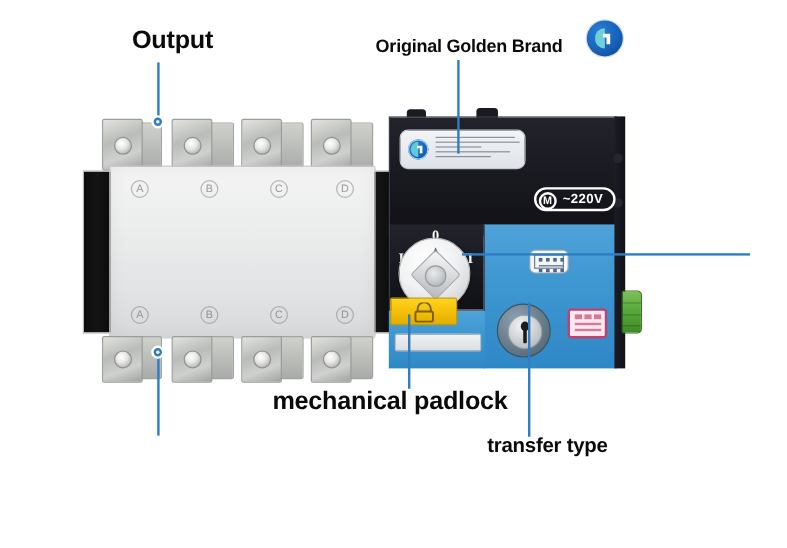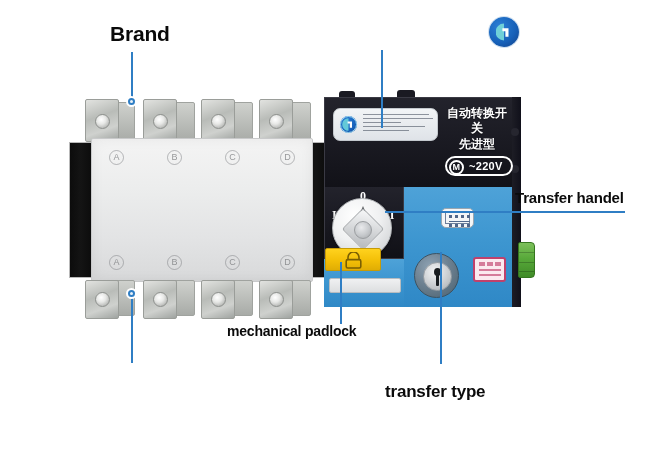--- a/index.html
+++ b/index.html
@@ -450,24 +450,20 @@
         </div>
         <div class="spec-lines">
           <i style="width:66px;"></i>
           <i style="width:70px;"></i>
           <i style="width:38px;"></i>
           <i style="width:62px;"></i>
           <i style="width:46px;"></i>
         </div>
       </div>
 
-      <div class="cn-text" style="left:128px; top:16px; width:68px; font-size:12px;">
-        <div>自动转换开关</div>
-        <div>先进型</div>
-      </div>
 
       <div class="mv-badge" style="left:130px; top:66px; width:68px; height:20px;">
         <span class="mcirc">M</span>
         <span>~220V</span>
       </div>
 
       <div class="knob-mark" style="left:17px; top:118px;">I</div>
       <div class="knob-mark" style="left:45px; top:99px;">0</div>
       <div class="knob-mark" style="left:70px; top:118px;">II</div>
 
@@ -518,39 +514,39 @@
 
       <div class="green-term" style="left:203px; top:152px; width:17px; height:36px;">
         <i style="top:9px;"></i>
         <i style="top:19px;"></i>
         <i style="top:28px;"></i>
       </div>
 
     </div>
   </div>
 
-  <div class="callout" style="left:110px; top:22px; font-size:21px;">Brand</div>
+  <div class="callout" style="left:110px; top:22px; font-size:21px;">Output</div>
   <div class="leader v" style="left:131px; top:52px; height:45px;"></div>
   <div class="dot inner" style="left:126px; top:96px;"></div>
 
+  <div class="callout" style="left:313px; top:30px; font-size:15px;">Original Golden Brand</div>
   <div class="leader v" style="left:381px; top:50px; height:78px;"></div>
   <div class="brand-logo" style="left:489px; top:17px;">
     <div class="lmark">
       <svg width="16" height="18" viewBox="0 0 16 18" aria-hidden="true">
         <path d="M8 0.6 A8 8 0 0 0 8 17.4 Z" fill="#6fd0d8"></path>
         <path d="M6.4 5.2 h6.1 v8.6 h-3.1 v-5.6 h-3.0 Z" fill="#ffffff"></path>
       </svg>
     </div>
   </div>
 
-  <div class="callout" style="left:515px; top:189px; font-size:15px;">Transfer handel</div>
   <div class="leader h" style="left:385px; top:211px; width:240px;"></div>
 
-  <div class="callout" style="left:227px; top:323px; font-size:14px;">mechanical padlock</div>
+  <div class="callout" style="left:227px; top:323px; font-size:21px;">mechanical padlock</div>
   <div class="leader v" style="left:340px; top:262px; height:62px;"></div>
 
-  <div class="callout" style="left:385px; top:362px; font-size:17px;margin-top:20px;">transfer type</div>
+  <div class="callout" style="left:406px; top:362px; font-size:17px;">transfer type</div>
   <div class="leader v" style="left:440px; top:252px; height:112px;"></div>
 
   <div class="leader v" style="left:131px; top:295px; height:68px;"></div>
   <div class="dot inner" style="left:126px; top:288px;"></div>
 
 </div>
 
 </body></html>

